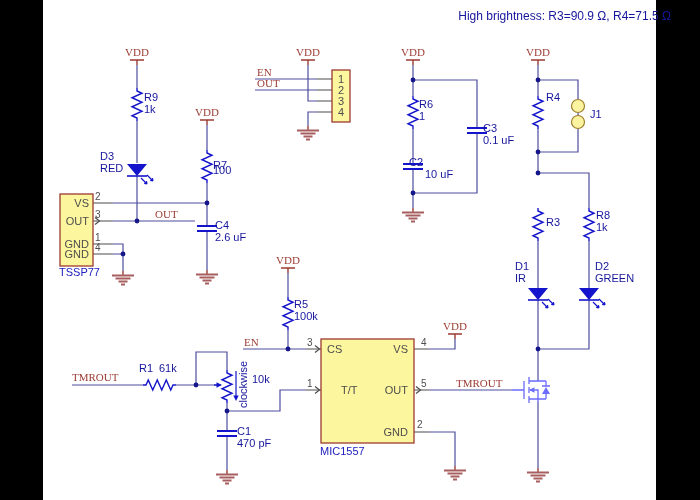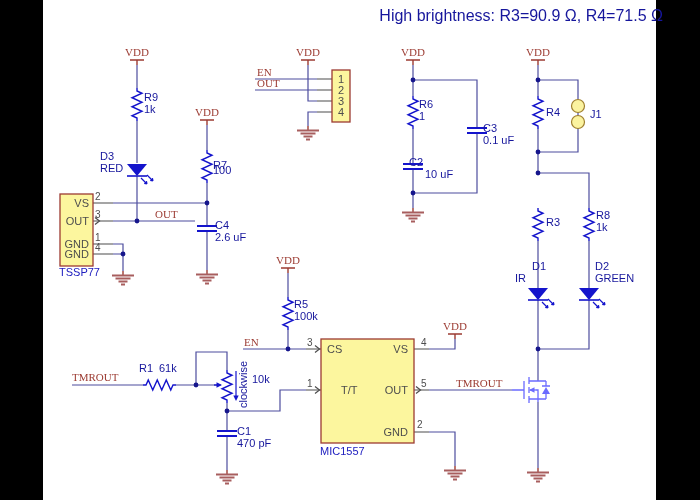--- a/index.html
+++ b/index.html
@@ -8,21 +8,21 @@
   #canvas{position:absolute;left:43px;top:0;width:613px;height:500px;background:#ffffff;}
   svg{position:absolute;left:0;top:0;}
   .lbl{position:absolute;font-size:11px;line-height:11px;white-space:nowrap;}
   .navy{color:#16169c;}
   .net{color:#9c3b32;font-family:Liberation Serif, serif;}
   .icname{color:#2020c0;}
   .pin{color:#4d4d4d;}
   .pnum{font-size:10px;line-height:10px;color:#4d4d4d;}
   .ctr{transform:translateX(-50%);}
   .rot{transform:rotate(-90deg);transform-origin:center center;}
-  .note{position:absolute;right:37px;top:10px;text-align:center;font-size:16px;line-height:12px;color:#16169c;}
+  .note{position:absolute;right:29px;top:10px;text-align:center;font-size:12px;line-height:12px;color:#16169c;}
 </style>
 </head>
 <body>
 
 <div id="screen">
   <div id="canvas"></div>
 
   <svg width="700" height="500" viewBox="0 0 700 500">
     <defs>
       <polyline id="resv" points="0,0 0,3 5,5.25 -5,9.75 5,14.25 -5,18.75 5,23.25 -5,27.75 0,30 0,33" fill="none" stroke="#1414cc" stroke-width="1.4"></polyline>
@@ -172,26 +172,26 @@
   <div class="lbl navy" style="left:213px;top:160px">R7</div>
   <div class="lbl navy" style="left:213px;top:165px">100</div>
   <div class="lbl navy" style="left:215px;top:220px">C4</div>
   <div class="lbl navy" style="left:215px;top:232px">2.6 uF</div>
   <div class="lbl navy" style="left:419px;top:99px">R6</div>
   <div class="lbl navy" style="left:419px;top:111px">1</div>
   <div class="lbl navy" style="left:409px;top:157px">C2</div>
   <div class="lbl navy" style="left:425px;top:169px">10 uF</div>
   <div class="lbl navy" style="left:483px;top:123px">C3</div>
   <div class="lbl navy" style="left:483px;top:135px">0.1 uF</div>
-  <div class="lbl navy" style="left:546px;top:107px">R4</div>
+  <div class="lbl navy" style="left:546px;top:92px">R4</div>
   <div class="lbl navy" style="left:590px;top:109px">J1</div>
   <div class="lbl navy" style="left:546px;top:217px">R3</div>
   <div class="lbl navy" style="left:596px;top:210px">R8</div>
   <div class="lbl navy" style="left:596px;top:222px">1k</div>
-  <div class="lbl navy" style="left:532px;top:261px">D1</div>
+  <div class="lbl navy" style="left:515px;top:261px">D1</div>
   <div class="lbl navy" style="left:515px;top:273px">IR</div>
   <div class="lbl navy" style="left:595px;top:261px">D2</div>
   <div class="lbl navy" style="left:595px;top:273px">GREEN</div>
   <div class="lbl navy" style="left:294px;top:299px">R5</div>
   <div class="lbl navy" style="left:294px;top:311px">100k</div>
   <div class="lbl navy" style="left:139px;top:363px">R1</div>
   <div class="lbl navy" style="left:159px;top:363px">61k</div>
   <div class="lbl navy" style="left:252px;top:374px">10k</div>
   <div class="lbl navy rot" style="left:213px;top:379px;width:60px;text-align:center">clockwise</div>
   <div class="lbl navy" style="left:237px;top:426px">C1</div>

